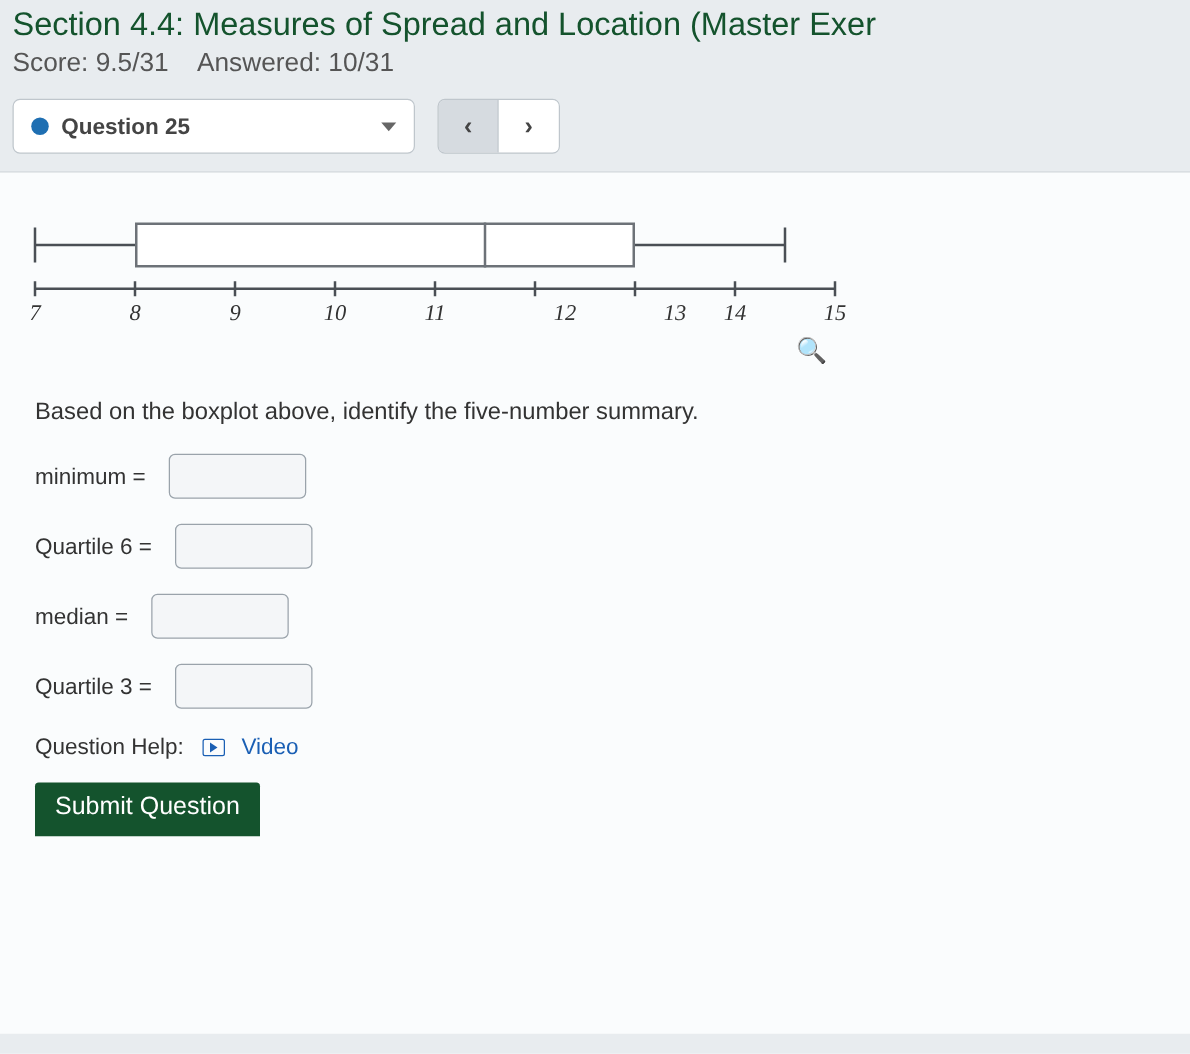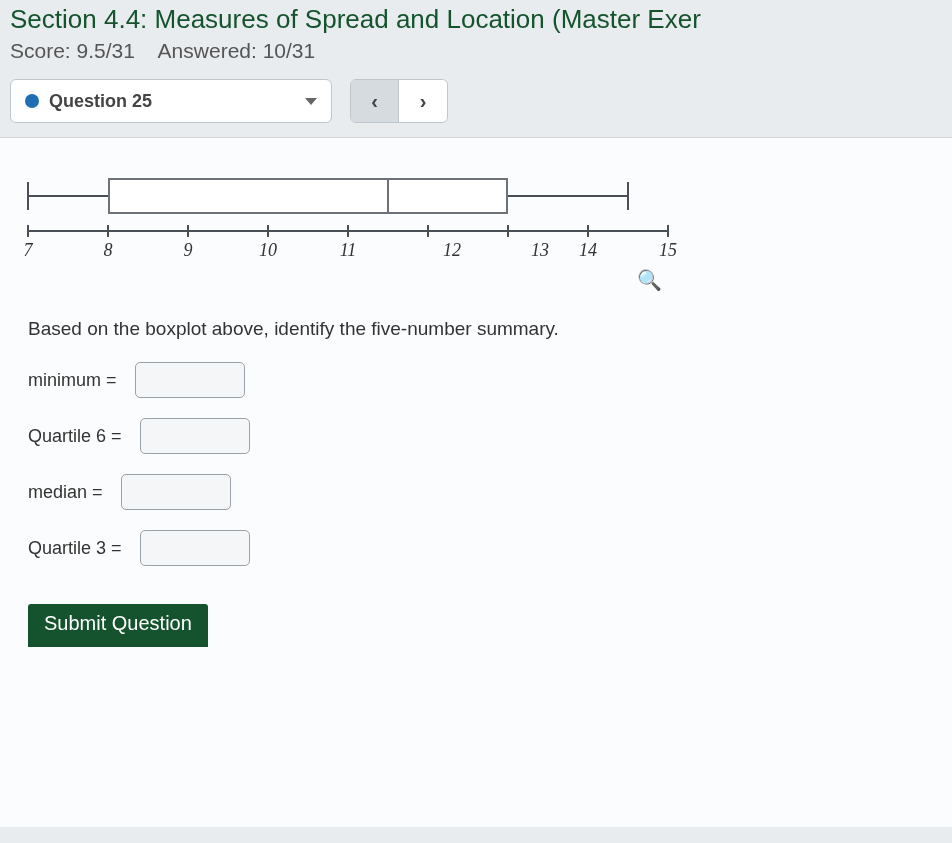--- a/index.html
+++ b/index.html
@@ -210,15 +210,20 @@
     <div class="row">
       <span>median =</span>
       <input type="text" style="">
     </div>
     <div class="row">
       <span>Quartile 3 =</span>
       <input type="text" style="">
     </div>
   </div>
 
+  <div class="help-row">
+    <span>Question Help:</span>
+    <span class="video-icon"></span>
+    <a href="#">Video</a>
+  </div>
 
   <div class="submit">Submit Question</div>
 </div>
 
 </body></html>

